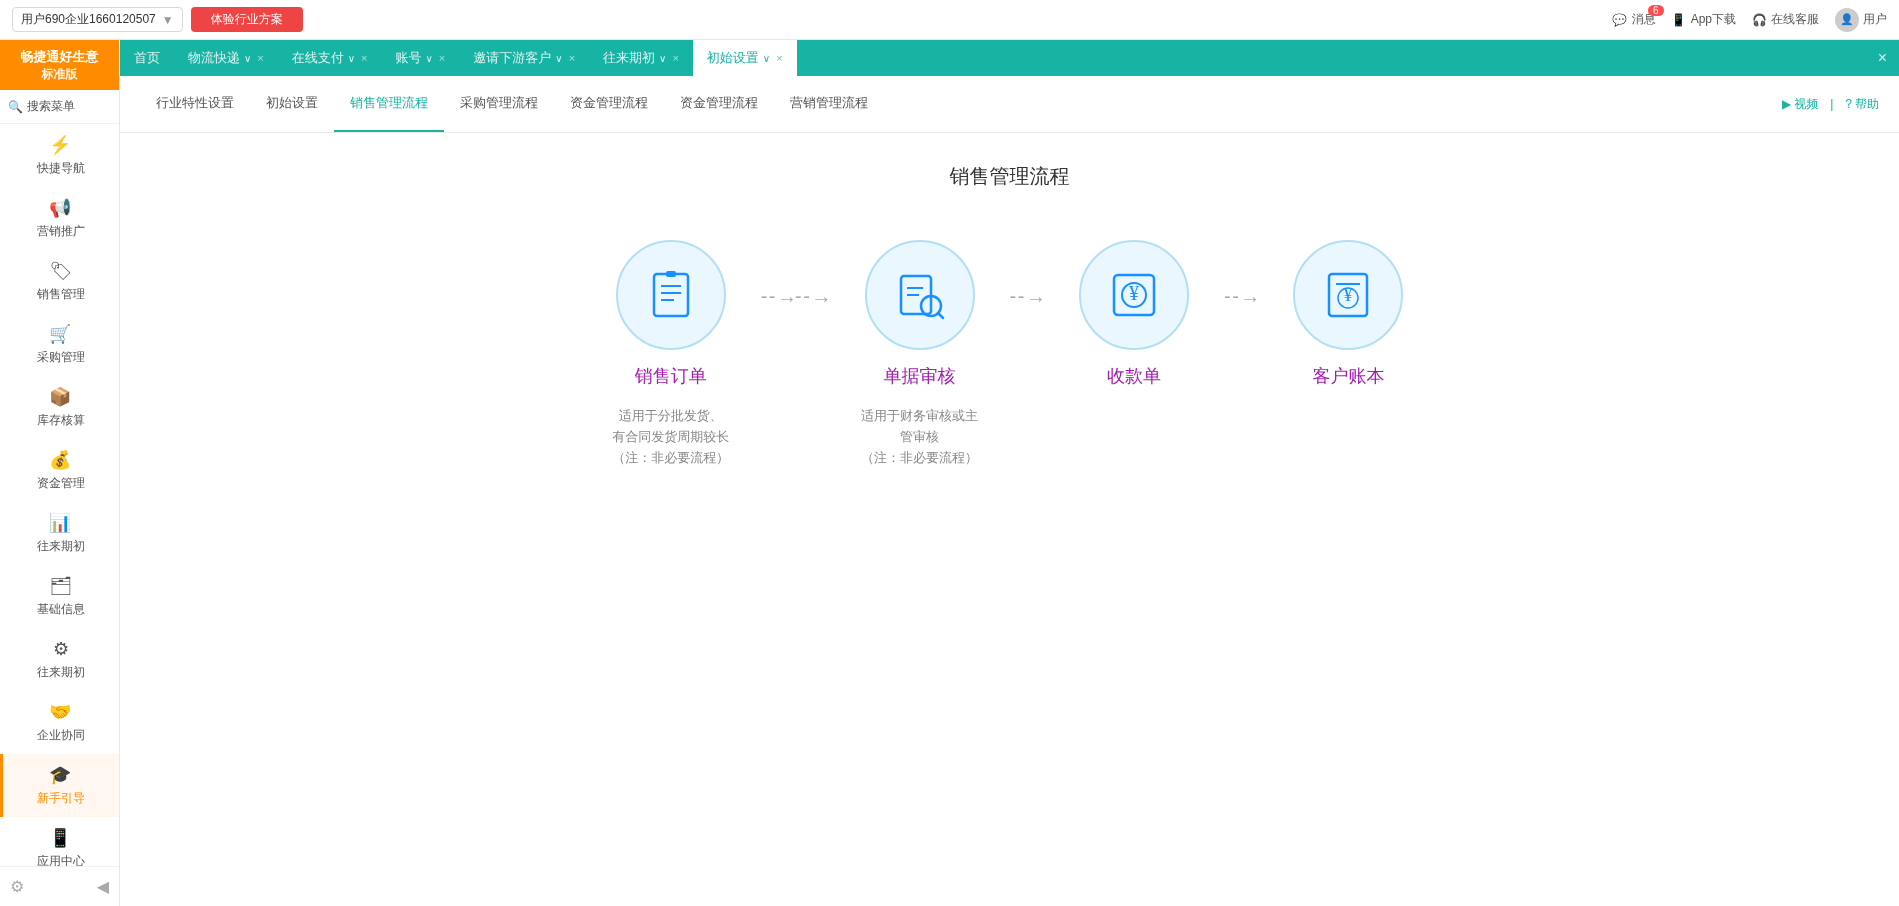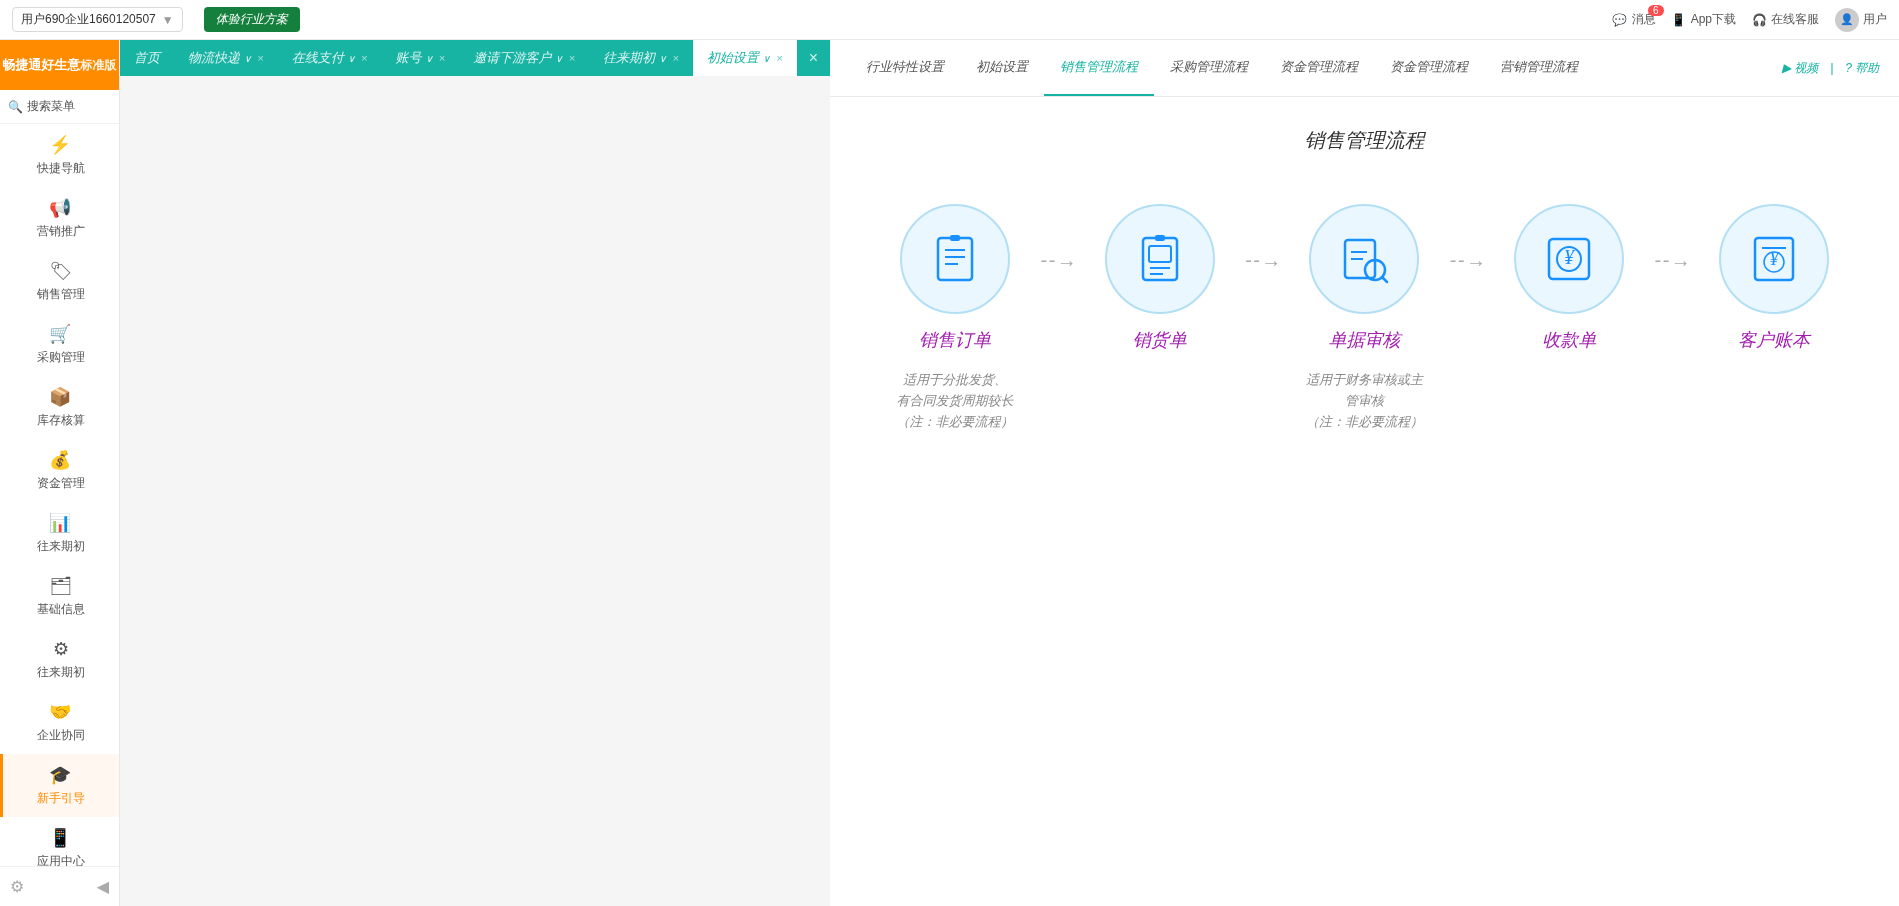--- a/index.html
+++ b/index.html
@@ -8,42 +8,41 @@
     
     .top-bar {
       height: 40px;
       background: #fff;
       border-bottom: 1px solid #e8e8e8;
       display: flex;
       align-items: center;
       justify-content: space-between;
       padding: 0 12px;
     }
-    .top-bar-left { display: flex; align-items: center; gap: 21px; }
+    .top-bar-left { display: flex; align-items: center; gap: 8px; }
     .user-select {
       display: flex;
       align-items: center;
       border: 1px solid #d9d9d9;
       border-radius: 4px;
       padding: 3px 8px;
       background: #fff;
       cursor: pointer;
       font-size: 12px;
       color: #333;
     }
     .user-select .arrow { margin-left: 6px; color: #999; }
     .try-btn {
-      background: #15803d;
+      background: #ef4444;
       color: #fff;
       border: none;
       border-radius: 4px;
-      padding: 4px 12px;
+      padding: 4px 20px;
       font-size: 12px;
       cursor: pointer;
-      font-style: italic;
     }
     .top-bar-right { display: flex; align-items: center; gap: 16px; font-size: 12px; color: #555; }
     .top-bar-right .item { display: flex; align-items: center; gap: 4px; cursor: pointer; }
     .badge-wrap { position: relative; }
     .badge {
       position: absolute;
       top: -6px; right: -8px;
       background: #ff4d4f;
       color: #fff;
       border-radius: 10px;
@@ -74,21 +73,21 @@
     }
     .sidebar-logo {
       height: 50px;
       background: #ff8c00;
       display: flex;
       align-items: center;
       justify-content: center;
       color: #fff;
       font-size: 11px;
       font-weight: bold;
-      flex-direction: row;
+      flex-direction: column;
     }
     .sidebar-logo .logo-main { font-size: 13px; }
     .sidebar-logo .logo-sub { font-size: 12px; opacity: 0.9; }
     .sidebar-search {
       display: flex;
       align-items: center;
       padding: 8px;
       border-bottom: 1px solid #f0f0f0;
       cursor: pointer;
       color: #555;
@@ -114,21 +113,21 @@
     .sidebar-footer {
       padding: 10px;
       border-top: 1px solid #f0f0f0;
       display: flex;
       align-items: center;
       justify-content: space-between;
     }
     .sidebar-footer .icon-btn { cursor: pointer; color: #aaa; font-size: 16px; }
 
     
-    .main { flex: 1; display: flex; flex-direction: row; overflow: hidden; font-style: italic; }
+    .main { flex: 1; display: flex; flex-direction: column; overflow: hidden; }
 
     
     .nav-tabs {
       background: #17b3a3;
       display: flex;
       align-items: center;
       height: 36px;
       flex-shrink: 0;
     }
     .nav-tab {
@@ -420,33 +419,20 @@
   </svg>
     </div>
     <div class="step-name">销售订单</div>
     <div class="step-desc">
                 <div>适用于分批发货、</div>
                 <div>有合同发货周期较长</div>
                 <div>（注：非必要流程）</div>
               </div>
   </div>
             <div class="flow-arrow">- - →</div>
-            <div class="flow-step">
-    <div class="step-circle">
-      <svg viewBox="0 0 50 50" fill="none" xmlns="http://www.w3.org/2000/svg">
-    <rect x="8" y="4" width="34" height="42" rx="3" stroke="#1890ff" stroke-width="2.5" fill="none"></rect>
-    <rect x="14" y="12" width="22" height="16" rx="2" stroke="#1890ff" stroke-width="2" fill="none"></rect>
-    <line x1="15" y1="34" x2="35" y2="34" stroke="#1890ff" stroke-width="2"></line>
-    <line x1="15" y1="40" x2="28" y2="40" stroke="#1890ff" stroke-width="2"></line>
-    <rect x="20" y="1" width="10" height="6" rx="2" fill="#1890ff"></rect>
-  </svg>
-    </div>
-    <div class="step-name">销货单</div>
-    <div class="step-desc"></div>
-  </div>
             <div class="flow-arrow">- - →</div>
             <div class="flow-step">
     <div class="step-circle">
       <svg viewBox="0 0 50 50" fill="none" xmlns="http://www.w3.org/2000/svg">
     <rect x="6" y="6" width="30" height="38" rx="3" stroke="#1890ff" stroke-width="2.5" fill="none"></rect>
     <circle cx="36" cy="36" r="10" stroke="#1890ff" stroke-width="2.5" fill="none"></circle>
     <line x1="43" y1="43" x2="48" y2="48" stroke="#1890ff" stroke-width="2.5" stroke-linecap="round"></line>
     <line x1="12" y1="18" x2="28" y2="18" stroke="#1890ff" stroke-width="2"></line>
     <line x1="12" y1="25" x2="24" y2="25" stroke="#1890ff" stroke-width="2"></line>
   </svg>

